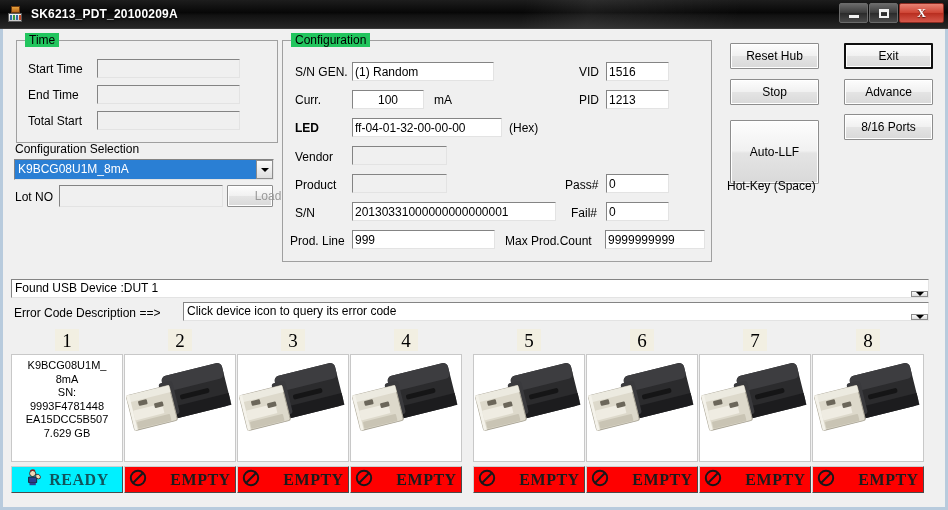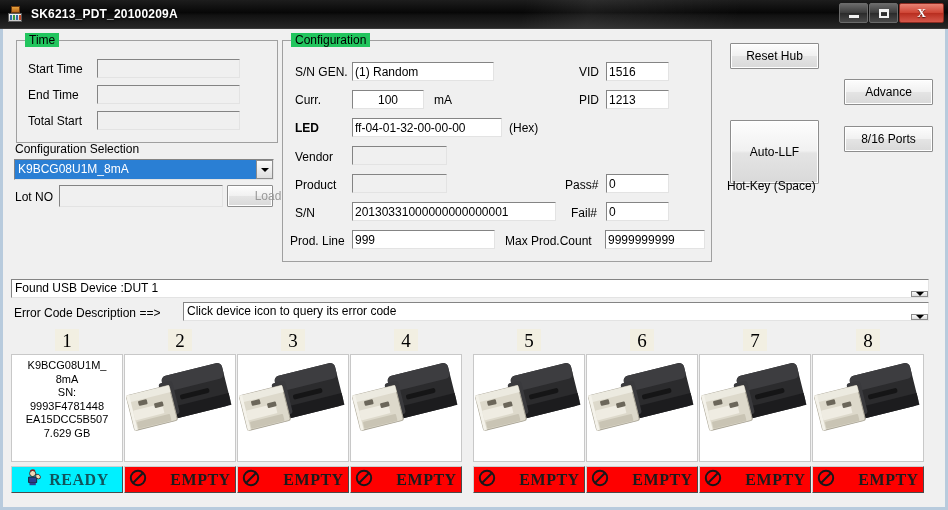--- a/index.html
+++ b/index.html
@@ -324,25 +324,27 @@
       <div class="fld" style="left:323px; top:133px; width:63px; height:19px;">0</div>
 
       <div class="lbl" style="left:288px; top:165px;">Fail#</div>
       <div class="fld" style="left:323px; top:161px; width:63px; height:19px;">0</div>
 
       <div class="lbl" style="left:222px; top:193px;">Max Prod.Count</div>
       <div class="fld" style="left:322px; top:189px; width:100px; height:19px;">9999999999</div>
     </fieldset>
 
     <div class="btn" style="left:727px; top:14px; width:89px; height:26px;">Reset Hub</div>
+    <div class="btn" style="left:727px; top:50px; width:89px; height:26px;">Stop</div>
     <div class="btn" style="left:727px; top:91px; width:89px; height:64px;">Auto-LLF</div>
     <div class="lbl" style="left:724px; top:150px;">Hot-Key (Space)</div>
 
+    <div class="btn focus" style="left:841px; top:14px; width:89px; height:26px;">Exit</div>
     <div class="btn" style="left:841px; top:50px; width:89px; height:26px;">Advance</div>
-    <div class="btn" style="left:841px; top:85px; width:89px; height:26px;margin-top:12px;">8/16 Ports</div>
+    <div class="btn" style="left:841px; top:85px; width:89px; height:26px;">8/16 Ports</div>
 
     <div class="statusbar" style="left:8px; top:250px; width:918px; height:19px;">
       <div class="val">Found USB Device :DUT 1</div>
       <div class="arrow">
           <div class="tri-down"></div>
         </div>
     </div>
 
     <div class="lbl" style="left:11px; top:277px;">Error Code Description ==&gt;</div>
     <div class="statusbar" style="left:180px; top:273px; width:746px; height:19px;">

